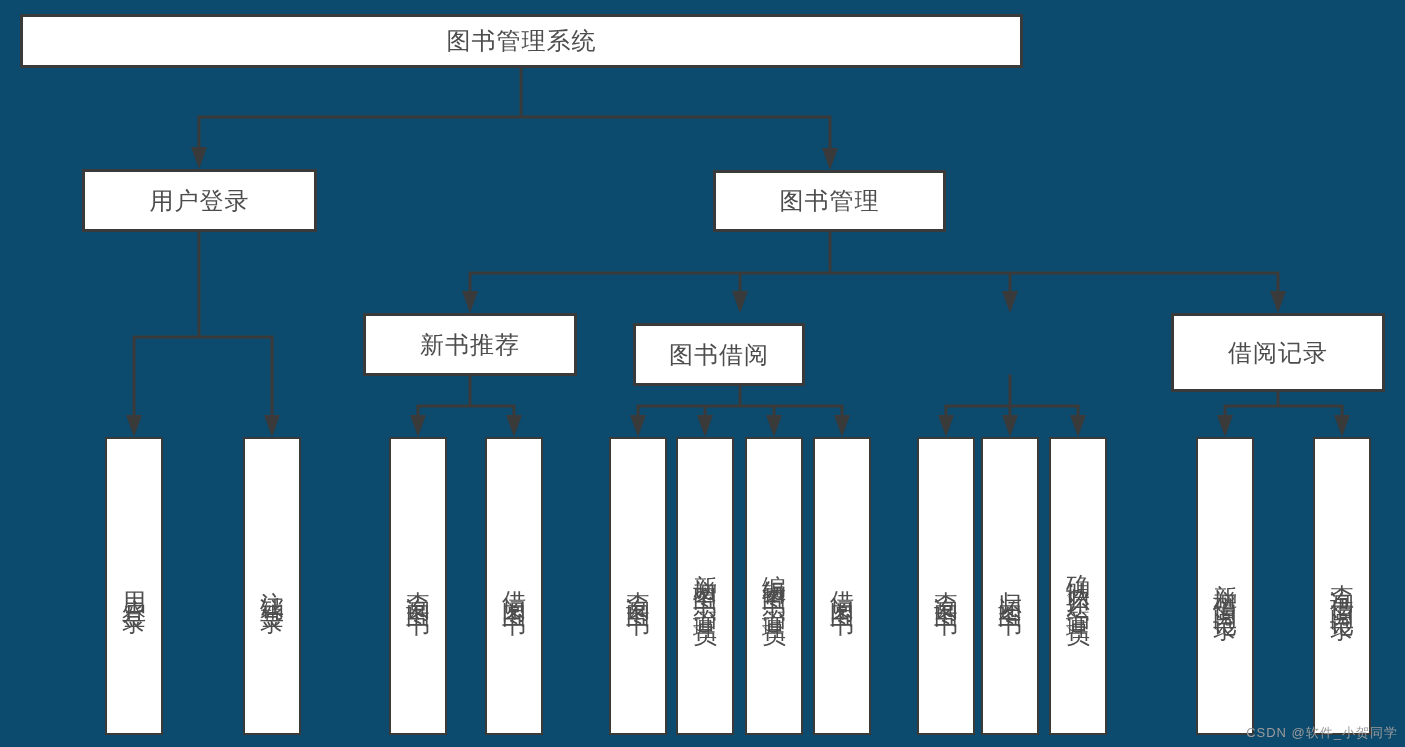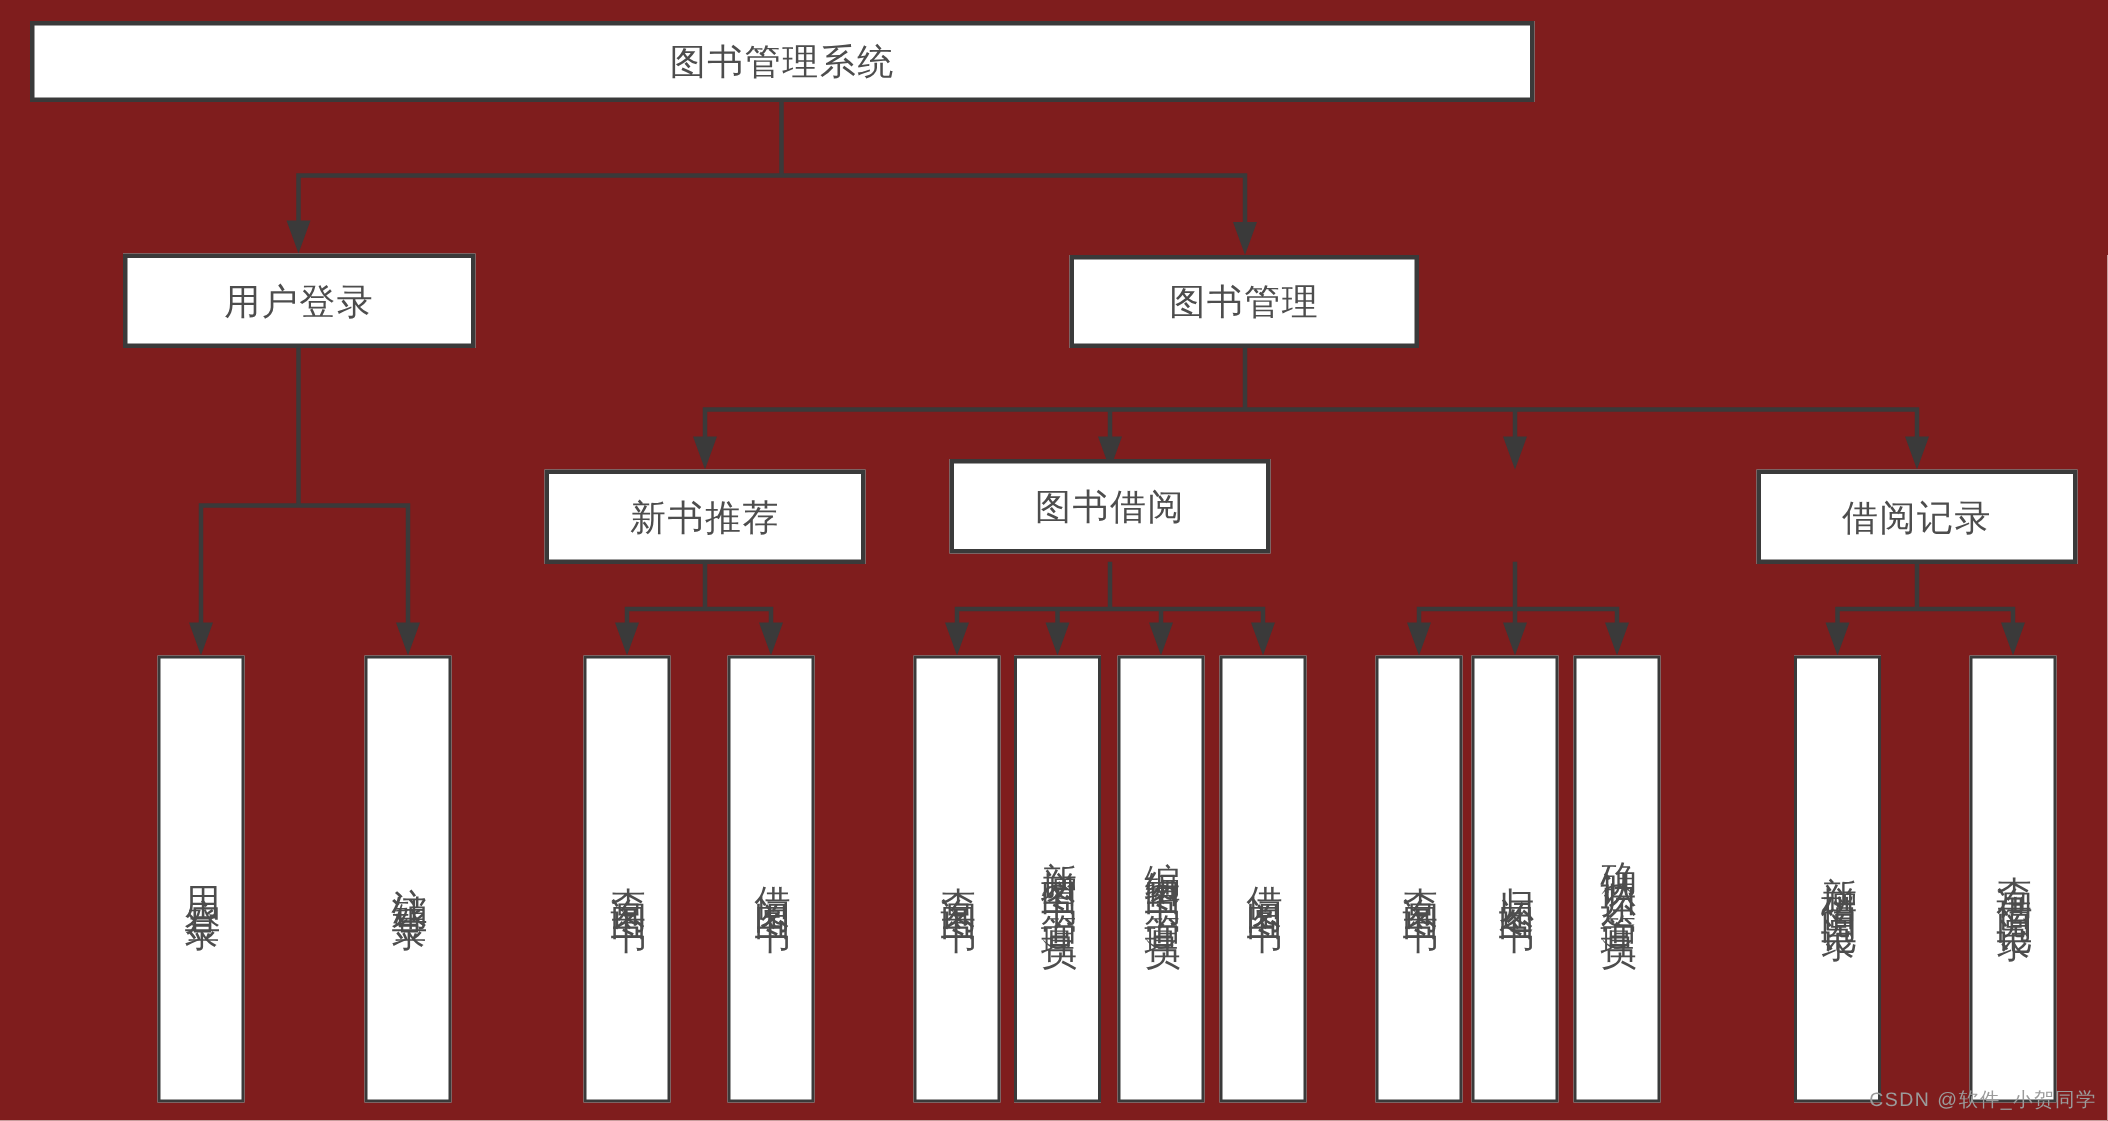--- a/index.html
+++ b/index.html
@@ -1,20 +1,20 @@
 <!DOCTYPE html>
 <html><head>
 <meta charset="utf-8">
 <style>
   html, body { margin: 0; padding: 0; background: #ffffff; }
   #stage {
     position: relative;
     width: 1405px;
     height: 747px;
-    background: #7f1d1d;
+    background: #0c4a6e;
     font-family: "Liberation Sans", sans-serif;
     overflow: hidden;
   }
   #connectors {
     position: absolute;
     left: 0; top: 0;
     width: 1405px; height: 747px;
   }
   .hbox {
     position: absolute;
@@ -131,24 +131,24 @@
   <div class="hbox" style="left:82px; top:169px; width:235px; height:63px">
     <span class="label">用户登录</span>
   </div>
   <div class="hbox" style="left:363px; top:313px; width:214px; height:63px">
     <span class="label">新书推荐</span>
   </div>
 
   <div class="hbox" style="left:713px; top:170px; width:233px; height:62px">
     <span class="label">图书管理</span>
   </div>
-  <div class="hbox" style="left:633px; top:306px; width:214px; height:63px">
+  <div class="hbox" style="left:633px; top:323px; width:172px; height:63px">
     <span class="label">图书借阅</span>
   </div>
-  <div class="hbox" style="left:1171px; top:313px; width:214px; height:63px">
+  <div class="hbox" style="left:1171px; top:313px; width:214px; height:79px">
     <span class="label">借阅记录</span>
   </div>
 
   <div class="vbox" style="left:105px">
     <span class="vlabel">用户登录</span>
   </div>
   <div class="vbox" style="left:243px">
     <span class="vlabel">注销登录</span>
   </div>
 

